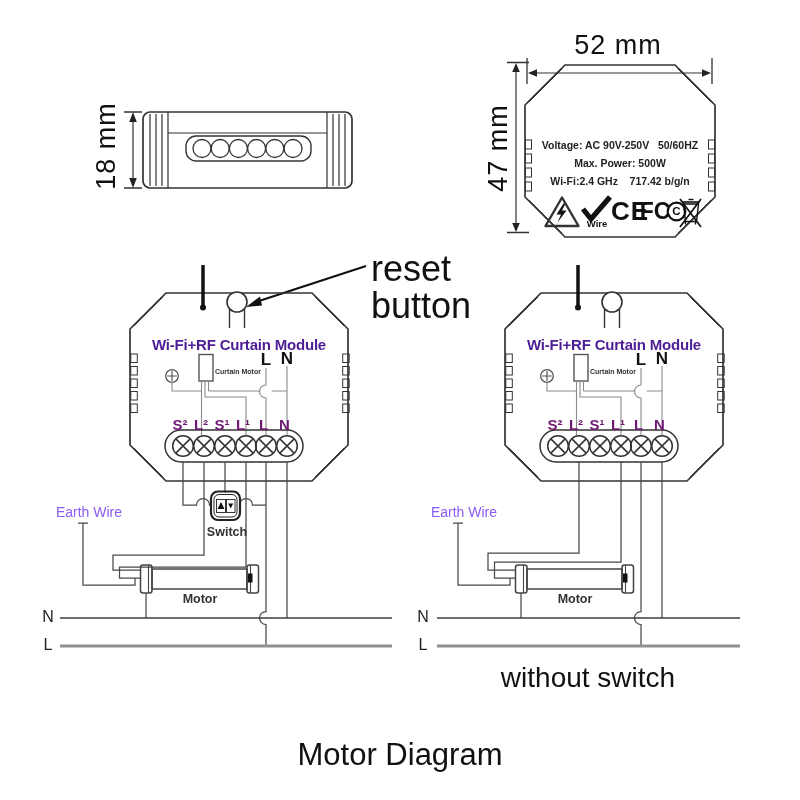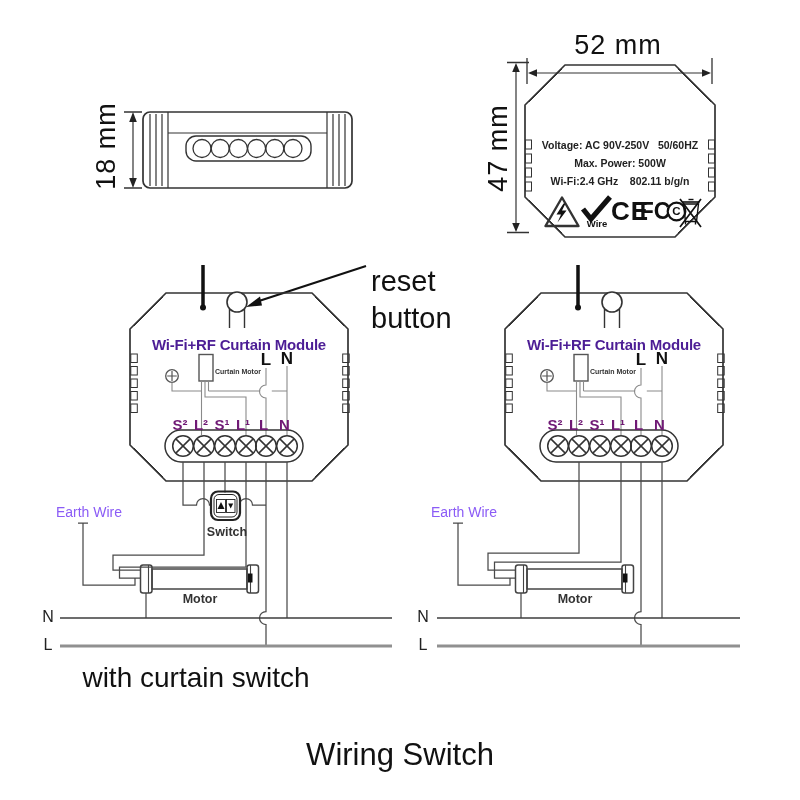--- a/index.html
+++ b/index.html
@@ -12,21 +12,21 @@
   .spec{font-size:10.5px;font-weight:bold;color:#222;}
   .modtitle{font-size:15px;font-weight:bold;letter-spacing:-0.2px;color:#4c1d95;text-align:right;}
   .tiny{font-size:7px;font-weight:bold;color:#333;transform:none;white-space:pre;position:absolute;}
   .termlbl{font-size:15px;font-weight:bold;color:#701a75;}
   .lnlbl{font-size:17px;font-weight:bold;color:#111;}
   .small{font-size:12.5px;color:#333;font-weight:bold;}
   .earth{font-size:14px;color:#8b5cf6;}
   .bus{font-size:16px;color:#222;}
   .caption{font-size:28px;color:#111;}
   .pagetitle{font-size:31px;color:#111;}
-  .resetnote{position:absolute;left:371px;top:263px;width:118px;font-size:29px;line-height:37px;color:#111;}
+  .resetnote{position:absolute;left:371px;top:250px;width:118px;font-size:36px;line-height:37px;color:#111;}
   .rohs{font-size:9.5px;font-weight:bold;color:#111;}
   .ce{font-size:26px;font-weight:bold;letter-spacing:1px;color:#111;}
   .fc{font-size:23px;font-weight:bold;color:#111;}
   .fcc-c{font-size:11.5px;font-weight:bold;color:#111;}
 </style>
 </head>
 <body>
 
 <div class="canvas">
 
@@ -259,21 +259,21 @@
     <path d="M437,646 H740" stroke="#909090" stroke-width="3"></path>
   </g>
 </svg>
 
 <div class="rot dim" style="left:106px;top:146px;">18 mm</div>
 <div class="t dim" style="left:618px;top:45px;text-align:right;">52 mm</div>
 <div class="rot dim" style="left:498px;top:148px;">47 mm</div>
 
 <div class="t spec" style="left:620px;top:145px;">Voltage: AC 90V-250V   50/60HZ</div>
 <div class="t spec" style="left:620px;top:163px;text-align:center;">Max. Power: 500W</div>
-<div class="t spec" style="left:620px;top:181px;">Wi-Fi:2.4 GHz    802.11 b/g/n</div>
+<div class="t spec" style="left:620px;top:181px;">Wi-Fi:2.4 GHz    717.42 b/g/n</div>
 <div class="t rohs" style="left:597px;top:224px;">Wire</div>
 <div class="t ce" style="left:630px;top:211px;">CE</div>
 <div class="t fc" style="left:655px;top:211px;">FC</div>
 <div class="t fcc-c" style="left:676.5px;top:211.5px;">C</div>
 
 <div class="resetnote">reset button</div>
 
 <div class="t modtitle" style="left:239px;top:344px;">Wi-Fi+RF Curtain Module</div>
 <div class="tiny" style="left:215px;top:368px;">Curtain Motor</div>
 <div class="t lnlbl" style="left:266px;top:359px;">L</div>
@@ -282,32 +282,32 @@
 <div class="t termlbl" style="left:201px;top:424px;">L²</div>
 <div class="t termlbl" style="left:222px;top:424px;">S¹</div>
 <div class="t termlbl" style="left:243px;top:424px;">L¹</div>
 <div class="t termlbl" style="left:263.5px;top:424px;">L</div>
 <div class="t termlbl" style="left:284.5px;top:424px;">N</div>
 <div class="t earth" style="left:89px;top:512px;">Earth Wire</div>
 <div class="t small" style="left:227px;top:532px;">Switch</div>
 <div class="t small" style="left:200px;top:599px;">Motor</div>
 <div class="t bus" style="left:48px;top:617px;">N</div>
 <div class="t bus" style="left:48px;top:645px;">L</div>
-<div class="t caption" style="left:196px;top:678px;">with curtain switch</div>
 
 <div class="t modtitle" style="left:614px;top:344px;">Wi-Fi+RF Curtain Module</div>
 <div class="tiny" style="left:590px;top:368px;">Curtain Motor</div>
 <div class="t lnlbl" style="left:641px;top:359px;">L</div>
 <div class="t lnlbl" style="left:662px;top:358px;">N</div>
 <div class="t termlbl" style="left:555px;top:424px;">S²</div>
 <div class="t termlbl" style="left:576px;top:424px;">L²</div>
 <div class="t termlbl" style="left:597px;top:424px;">S¹</div>
 <div class="t termlbl" style="left:618px;top:424px;">L¹</div>
 <div class="t termlbl" style="left:638.5px;top:424px;">L</div>
 <div class="t termlbl" style="left:659.5px;top:424px;">N</div>
 <div class="t earth" style="left:464px;top:512px;">Earth Wire</div>
 <div class="t small" style="left:575px;top:599px;">Motor</div>
 <div class="t bus" style="left:423px;top:617px;">N</div>
 <div class="t bus" style="left:423px;top:645px;">L</div>
-
-<div class="t pagetitle" style="left:400px;top:754px;">Wiring Switch</div>
+<div class="t caption" style="left:588px;top:678px;">without switch</div>
+
+<div class="t pagetitle" style="left:400px;top:754px;">Motor Diagram</div>
 
 </div>
 
 </body></html>

